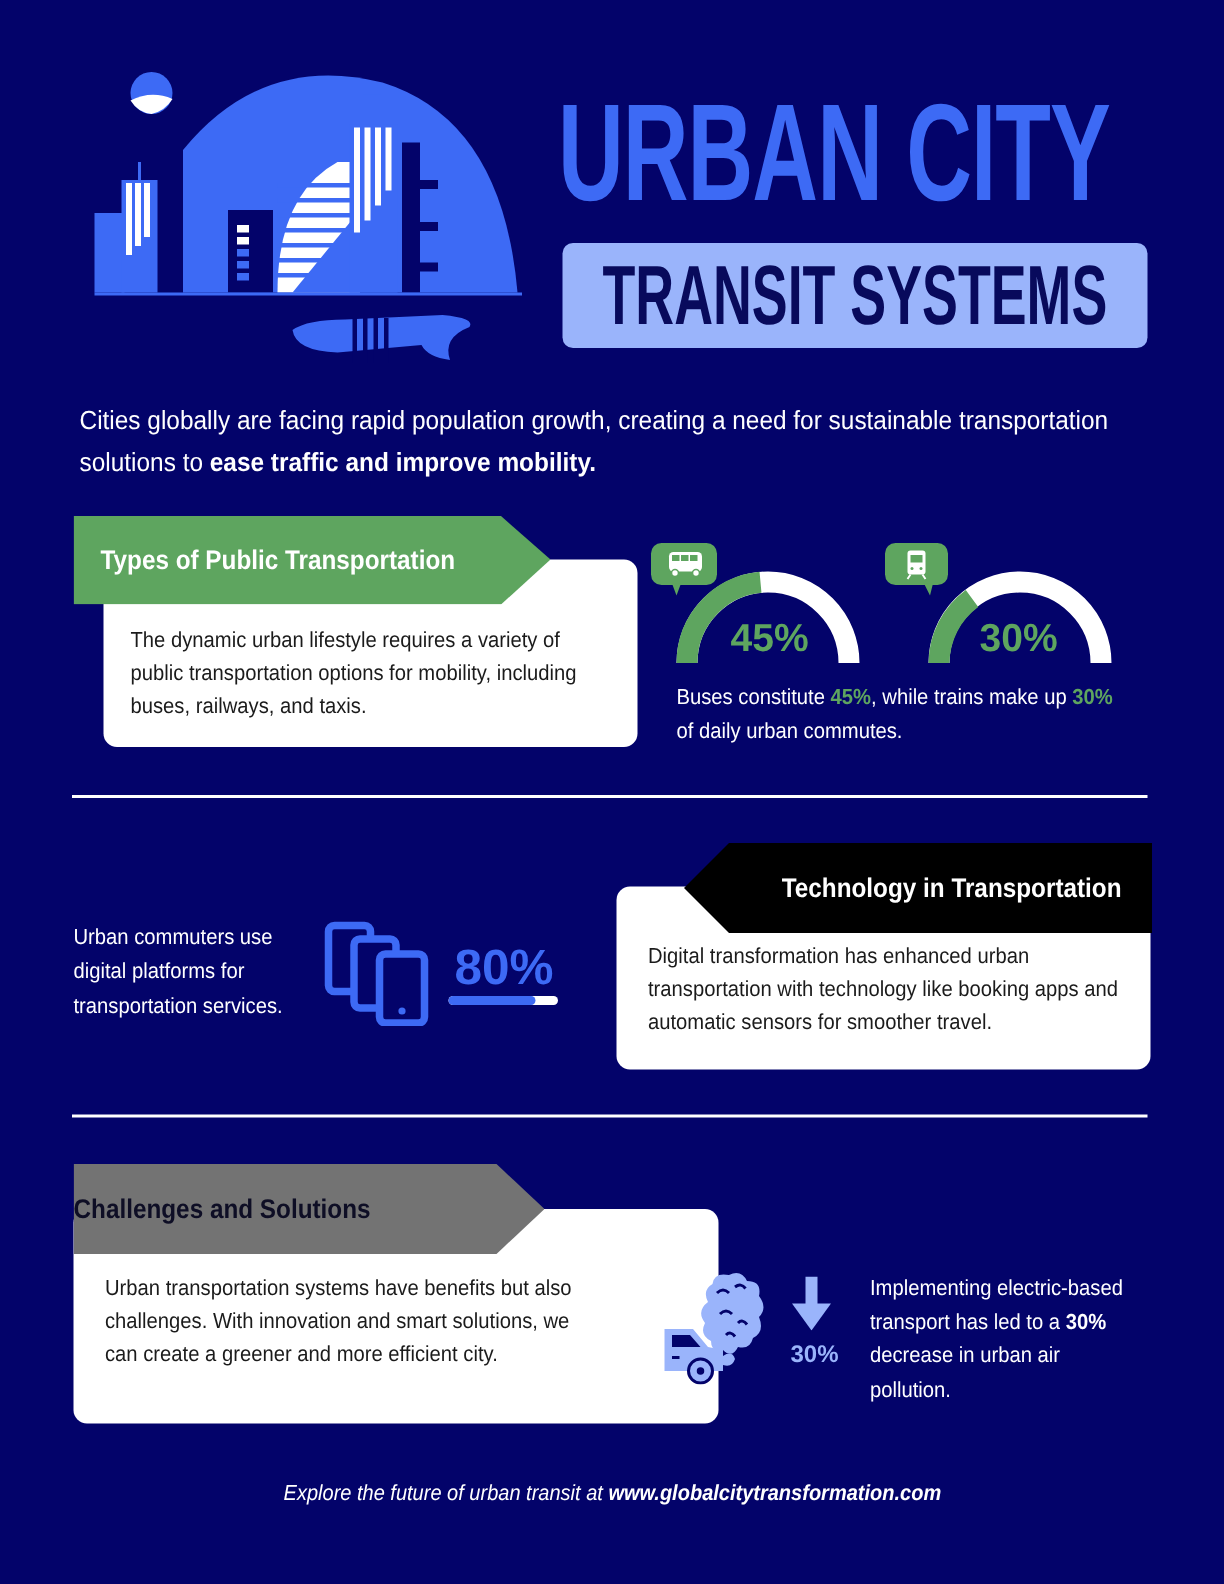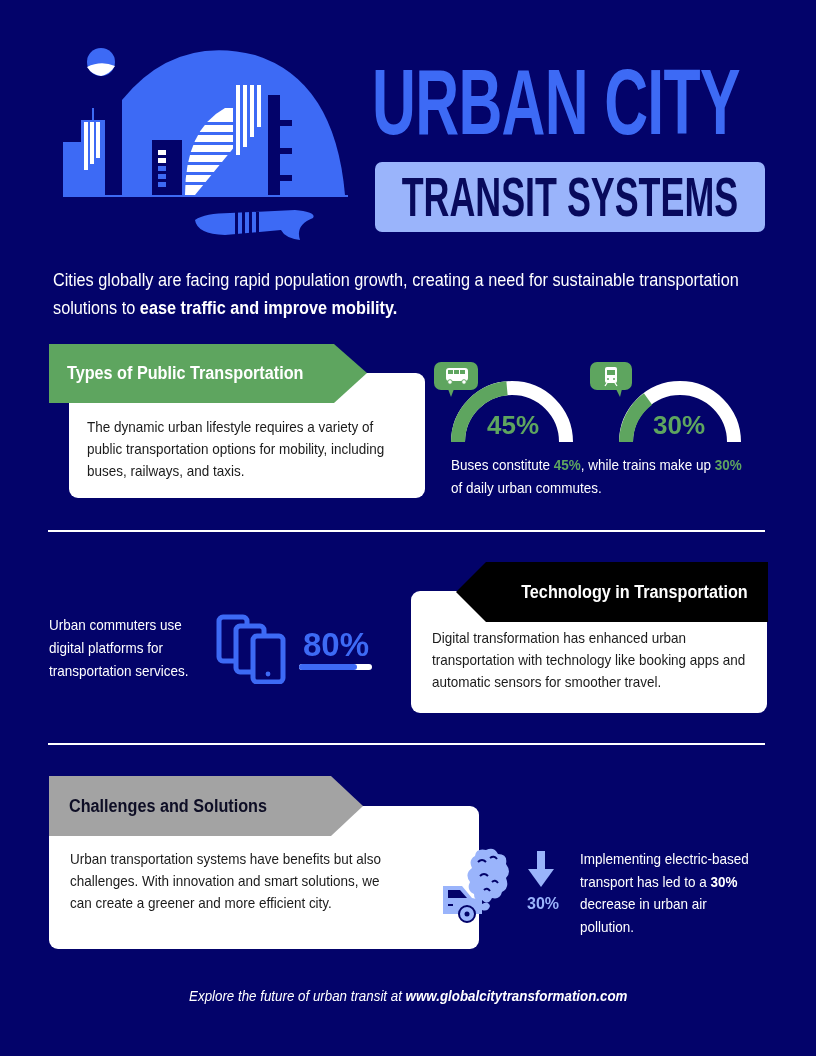--- a/index.html
+++ b/index.html
@@ -200,21 +200,21 @@
 </div>
 <div class="abs banner" style="left:456px; top:562px; width:312px; height:60px; background:#000000; clip-path: polygon(30px 0, 312px 0, 312px 60px, 30px 60px, 0 30px); justify-content:flex-end; padding-right:20px; color:#ffffff;">
   <span style="transform-origin:right center;">Technology in Transportation</span>
 </div>
 
 <div class="abs divider" style="top:743px;"></div>
 
 <div class="abs card" style="left:49px; top:806px; width:430px; height:143px;">
   <div class="abs card-text" style="left:21px; top:42px; width:340px;">Urban transportation systems have benefits but also challenges. With innovation and smart solutions, we can create a greener and more efficient city.</div>
 </div>
-<div class="abs banner" style="left:49px; top:776px; width:314px; height:60px; background:#a3a3a3; clip-path: polygon(0 0, 282px 0, 314px 30px, 282px 60px, 0 60px); padding-left:20px; color:#0e0e25;">
+<div class="abs banner" style="left:49px; top:776px; width:314px; height:60px; background:#737373; clip-path: polygon(0 0, 282px 0, 314px 30px, 282px 60px, 0 60px); color:#0e0e25;">
   <span>Challenges and Solutions</span>
 </div>
 
 <div class="abs" style="left:440px; top:848px; width:80px; height:75px;">
   <svg width="80" height="75" viewBox="0 0 80 75">
 
     <path d="M35 8 Q36 0 46 2 Q54 -2 58 6 Q68 6 66 16 Q72 24 66 30 Q70 40 62 44 Q60 52 52 50 Q48 58 42 52 Q34 54 34 46 Q26 42 30 34 Q24 26 32 20 Q28 12 35 8Z" fill="#9ab4fb"></path>
     <path d="M38 14 Q42 10 46 14 M50 10 Q54 7 57 11 M40 28 Q44 24 48 28 M52 34 Q55 31 58 35 M44 42 Q47 39 50 43" stroke="#03036a" stroke-width="2" fill="none"></path>
 
     <path d="M3 38 L22 38 L32 50 L42 52 L42 66 L3 66 Z" fill="#9ab4fb"></path>

